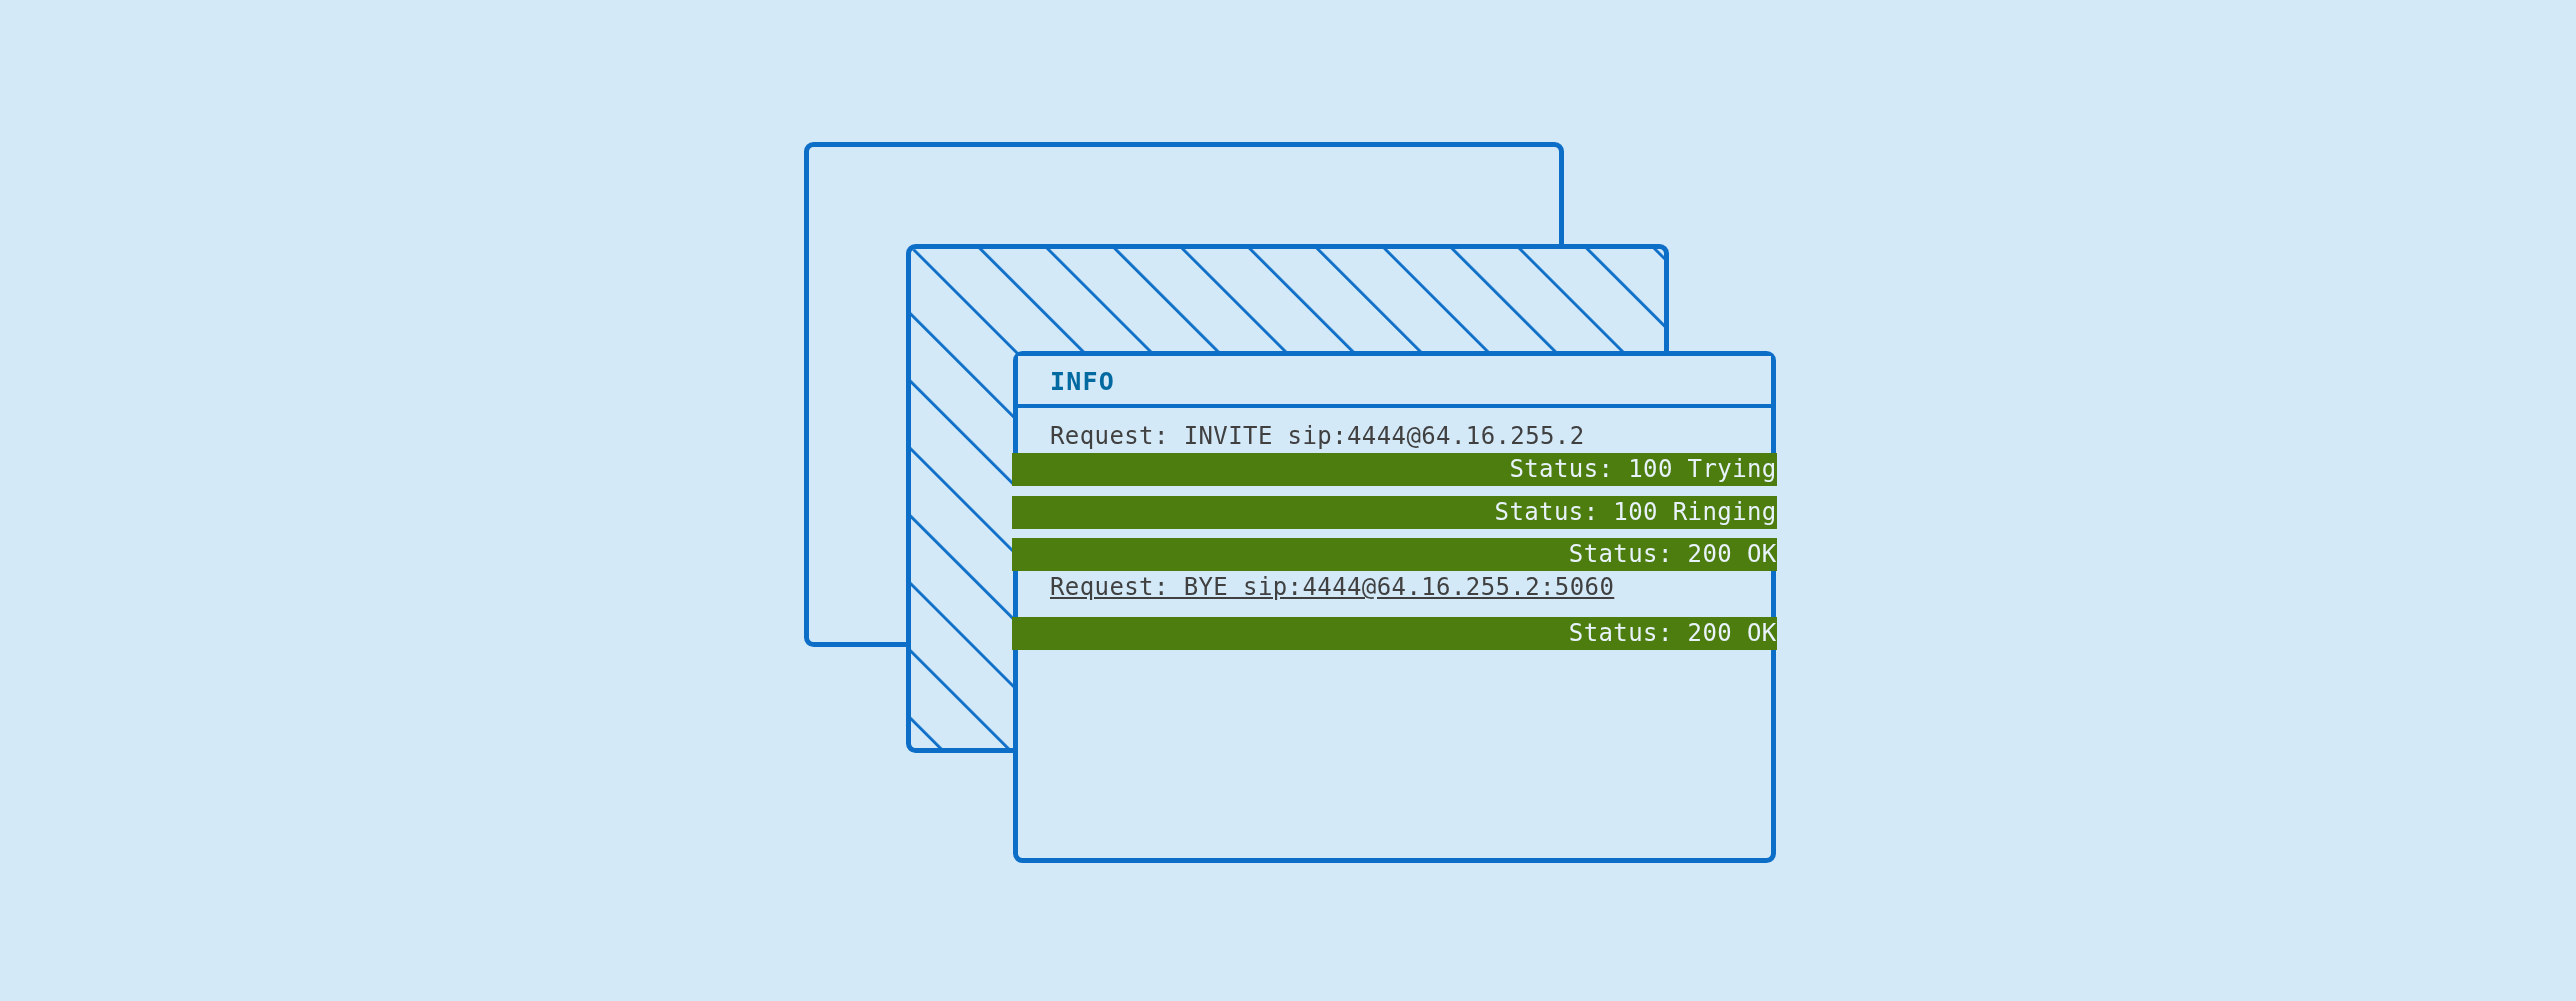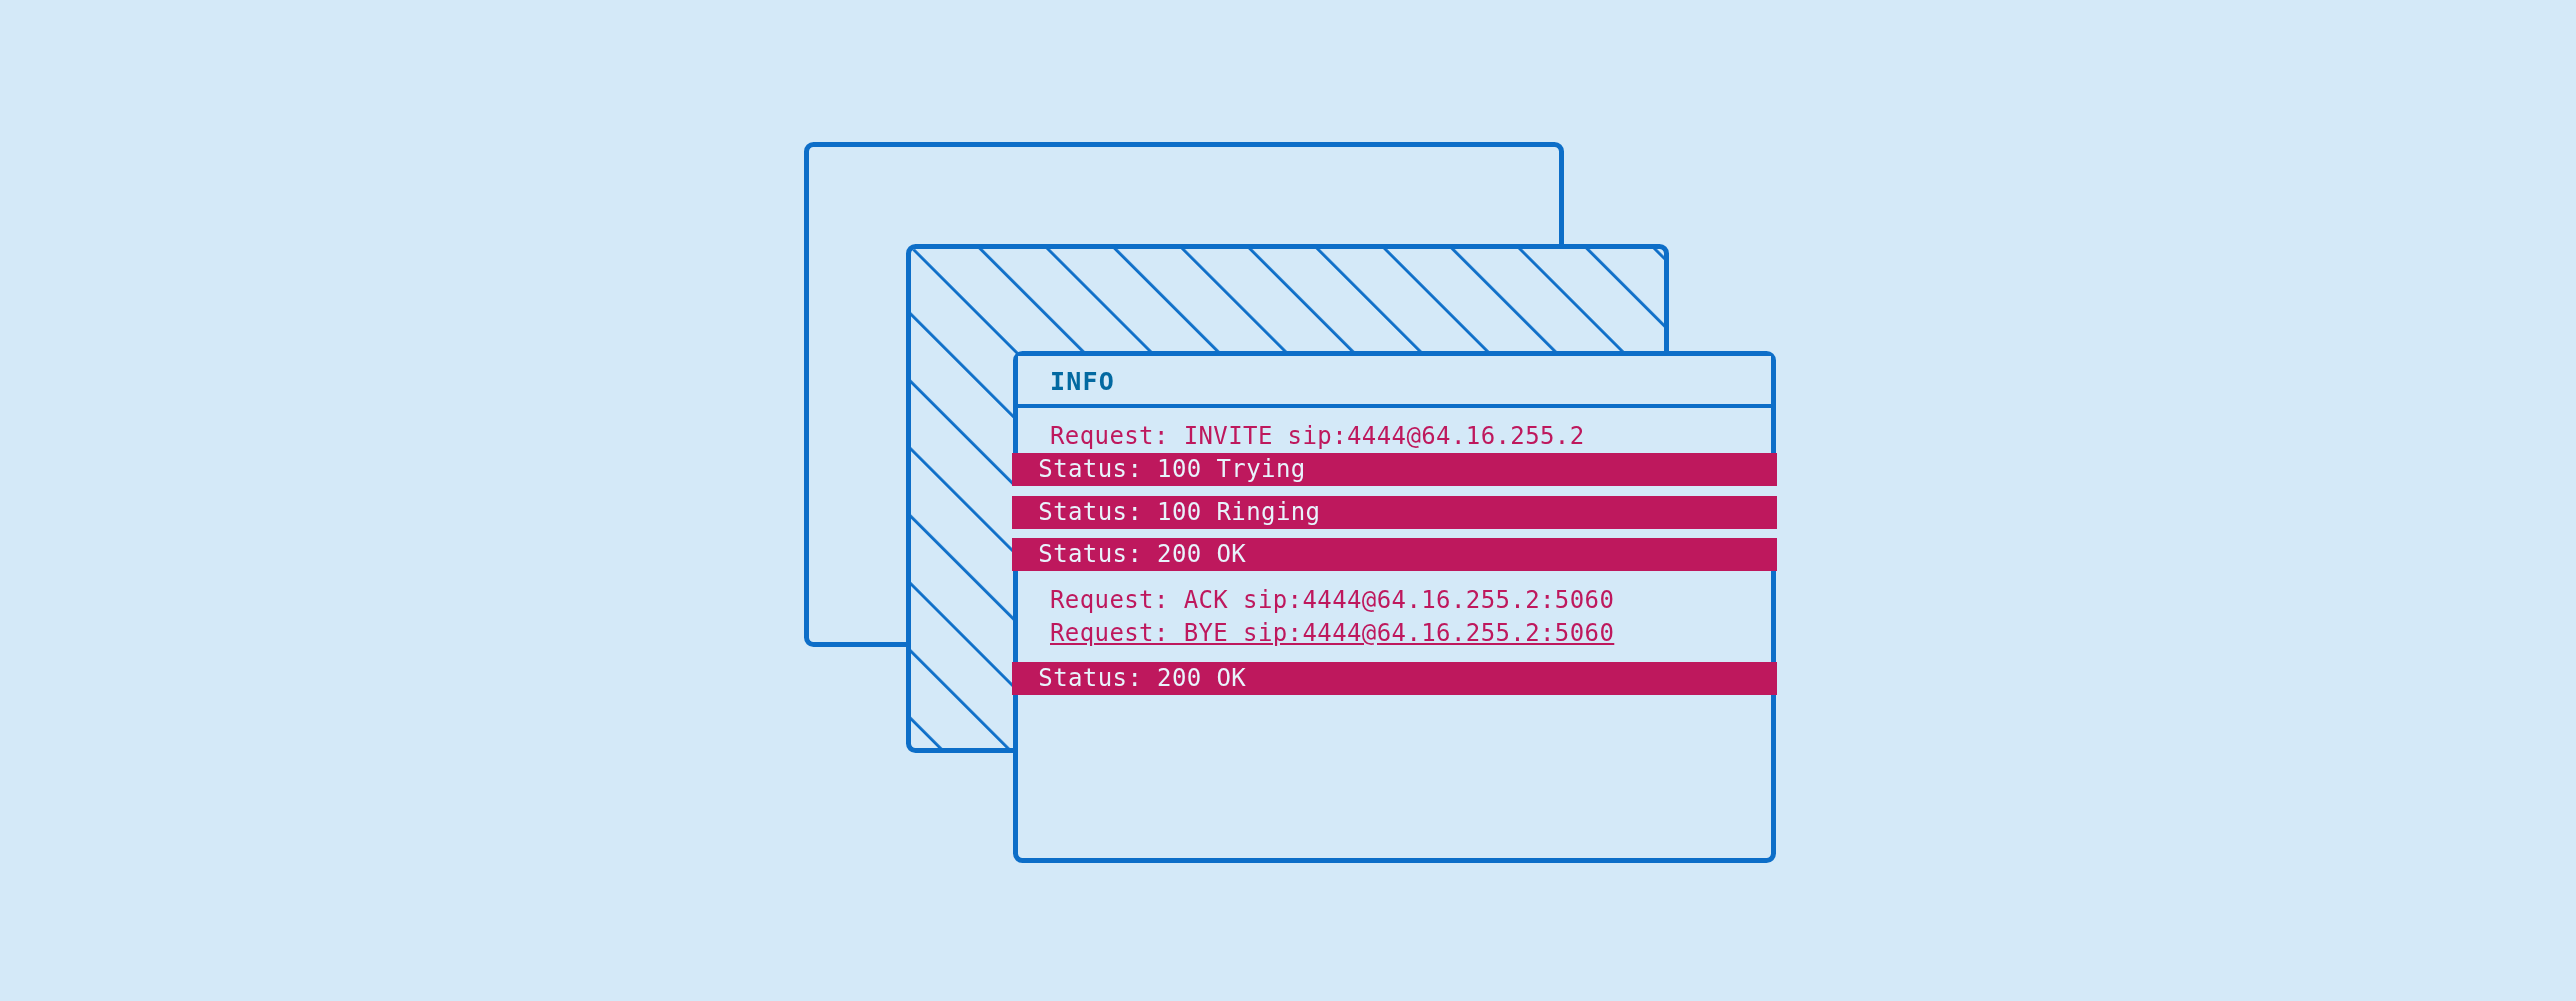--- a/index.html
+++ b/index.html
@@ -96,33 +96,34 @@
     height: 33px;
     line-height: 33px;
     font-size: 24px;
     letter-spacing: 0.4px;
     white-space: pre;
     font-family: "DejaVu Sans Mono", monospace;
   }
 
   
   .row.plain {
-    color: #be185d;
+    color: #404040;
     background: #d4e9f8;
     padding-left: 32px;
   }
 
   
   .row.hl {
     color: #e8f3fc;
-    background: #be185d;
+    background: #4d7c0f;
     margin-left: -5.7px;
     margin-right: -5.7px;
-    padding-left: 26px;
+    padding-left: 58px;
     width: calc(100% + 11.4px);
+    text-align: right;
   }
 
   
   .row-gap {
     height: 9.5px;
     background: #d4e9f8;
     margin-left: -5.7px;
     margin-right: -5.7px;
     width: calc(100% + 11.4px);
   }
@@ -166,21 +167,20 @@
       <div class="row hl">Status: 100 Trying</div>
 
       <div class="row-gap"></div>
 
       <div class="row hl">Status: 100 Ringing</div>
 
       <div class="row-gap"></div>
 
       <div class="row hl">Status: 200 OK</div>
 
-      <div class="row plain spacer-top">Request: ACK sip:4444@64.16.255.2:5060</div>
 
       <div class="row plain spacer-bottom">Request: BYE sip:4444@64.16.255.2:5060</div>
 
       <div class="row hl">Status: 200 OK</div>
 
       <div class="tail-space"></div>
 
     </div>
   </div>
 

